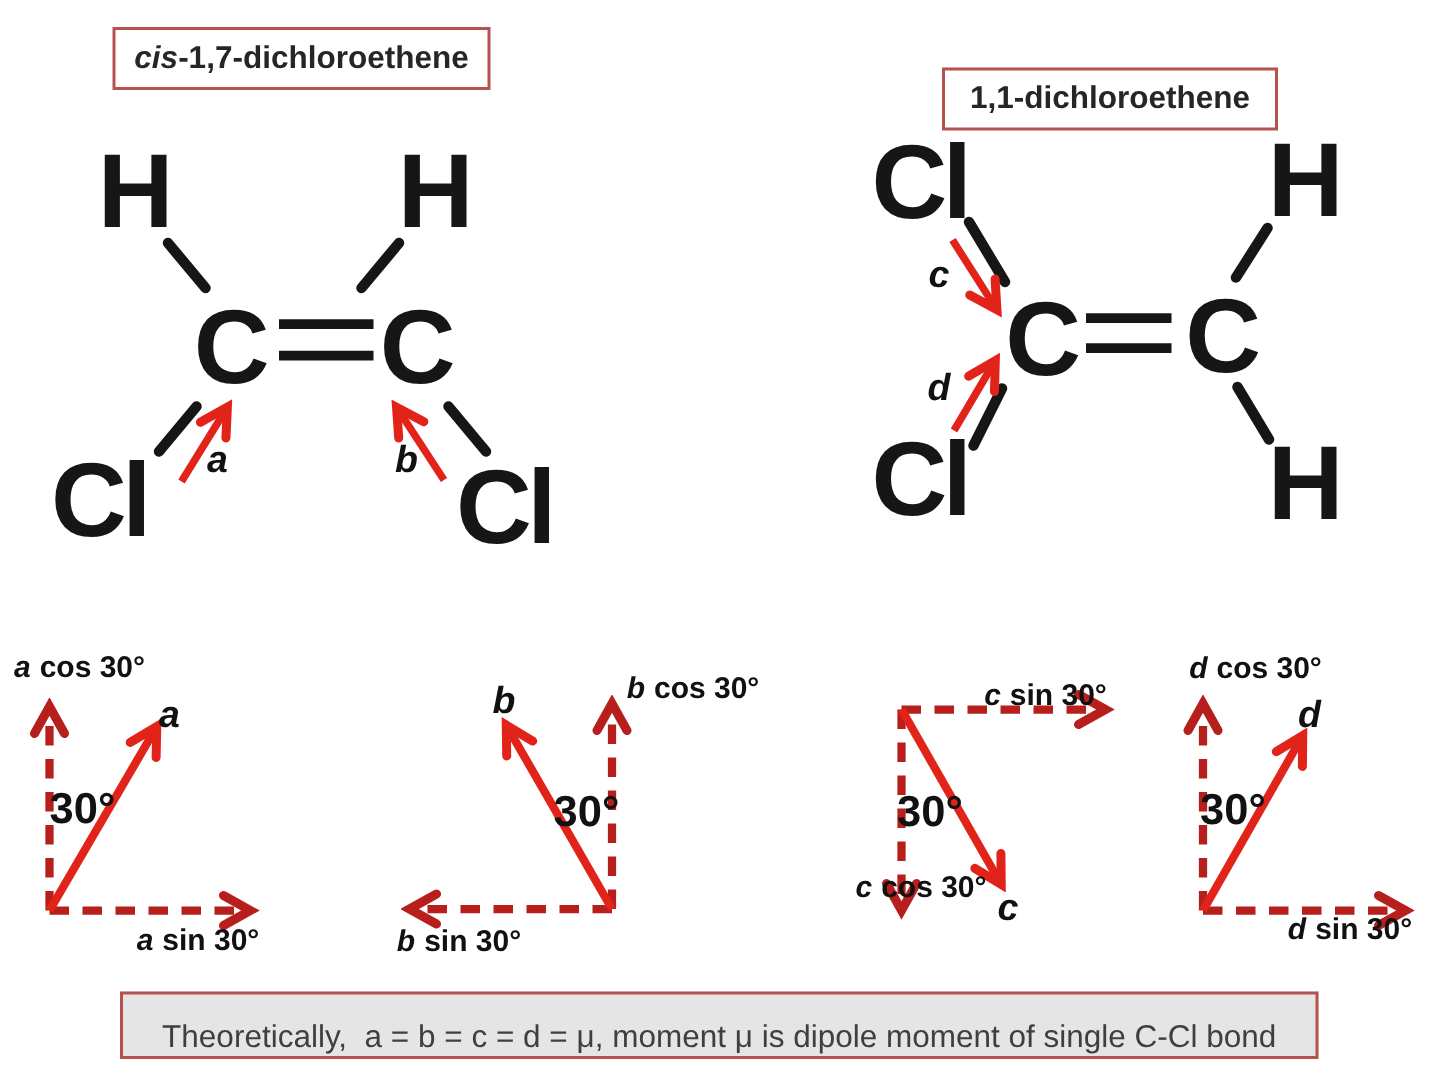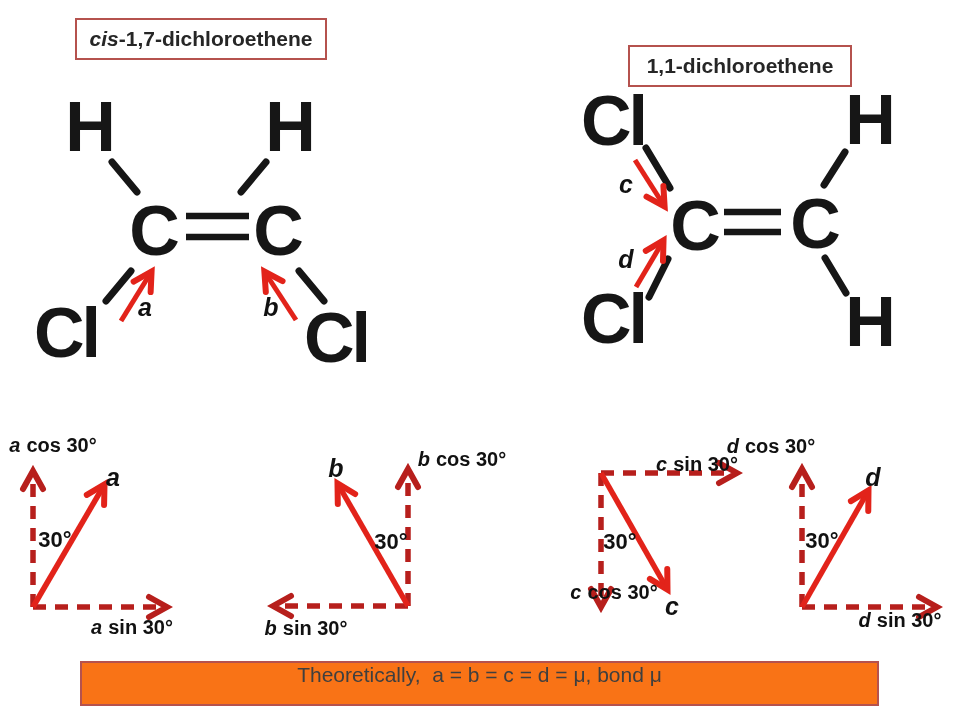--- a/index.html
+++ b/index.html
@@ -7,29 +7,29 @@
           font-family:"Liberation Sans",sans-serif;overflow:hidden;}
   .art{position:absolute;left:0;top:0;}
   .atom{position:absolute;transform:translate(-50%,-50%);font-weight:700;font-size:70px;
         letter-spacing:-3px;color:#161616;line-height:1;white-space:nowrap;}
   .vlbl{position:absolute;transform:translate(-50%,-50%);font-weight:700;font-style:italic;
         font-size:25px;color:#111;line-height:1;}
   .clbl{position:absolute;transform:translate(-50%,-50%);font-weight:700;font-size:20px;
         color:#111;line-height:1;white-space:nowrap;}
   .clbl .var{font-style:italic;}
   .clbl .fn{margin-left:6px;font-style:normal;}
-  .angle{position:absolute;transform:translate(-50%,-50%);font-weight:700;font-size:22px;
+  .angle{position:absolute;transform:translate(-50%,-50%);font-weight:700;font-size:29px;
          color:#111;line-height:1;}
   .titlebox{position:absolute;display:flex;align-items:center;justify-content:center;
             border:2px solid #b5524e;font-weight:700;font-size:21px;color:#262626;
             background:#fff;white-space:pre;}
   .titlebox .it{font-style:italic;}
   .caption{position:absolute;left:80px;top:661px;width:795px;height:41px;
-           border:2px solid #b5524e;display:flex;align-items:flex-start;justify-content:center;
-           font-size:21px;color:#3f3f3f;background:#f97316;}
+           border:2px solid #b5524e;display:flex;align-items:flex-end;justify-content:center;
+           font-size:21px;color:#3f3f3f;background:#e5e5e5;}
   .caption span{white-space:pre;}
   .caption .eq{}
 </style>
 </head>
 <body>
 
 <div class="canvas">
 
   <svg class="art" width="960" height="720" viewBox="0 0 960 720">
     <defs>
@@ -125,25 +125,26 @@
   <div class="clbl" style="left:417px;top:459px;margin-left:45px;"><span class="var">b</span><span class="fn">cos 30°</span></div>
   <div class="vlbl" style="left:336px;top:468px;">b</div>
   <div class="angle" style="left:391px;top:542px;">30°</div>
   <div class="clbl" style="left:306px;top:628px;"><span class="var">b</span><span class="fn">sin 30°</span></div>
 
   <div class="clbl" style="left:697px;top:464px;"><span class="var">c</span><span class="fn">sin 30°</span></div>
   <div class="angle" style="left:620px;top:542px;">30°</div>
   <div class="vlbl" style="left:672px;top:606px;">c</div>
   <div class="clbl" style="left:614px;top:592px;"><span class="var">c</span><span class="fn">cos 30°</span></div>
 
-  <div class="clbl" style="left:771px;top:446px;"><span class="var">d</span><span class="fn">cos 30°</span></div>
+  <div class="clbl" style="left:837px;top:446px;"><span class="var">d</span><span class="fn">cos 30°</span></div>
   <div class="vlbl" style="left:873px;top:477px;">d</div>
   <div class="angle" style="left:822px;top:541px;">30°</div>
   <div class="clbl" style="left:900px;top:620px;"><span class="var">d</span><span class="fn">sin 30°</span></div>
 
   <div class="caption">
       <span>Theoretically,  </span>
       <span class="eq">a = b = c = d = μ</span>
-      <span>, bond </span>
+      <span>, moment </span>
       <span class="eq">μ</span>
+      <span> is dipole moment of single C-Cl bond</span>
     </div>
 
 </div>
 
 </body></html>

